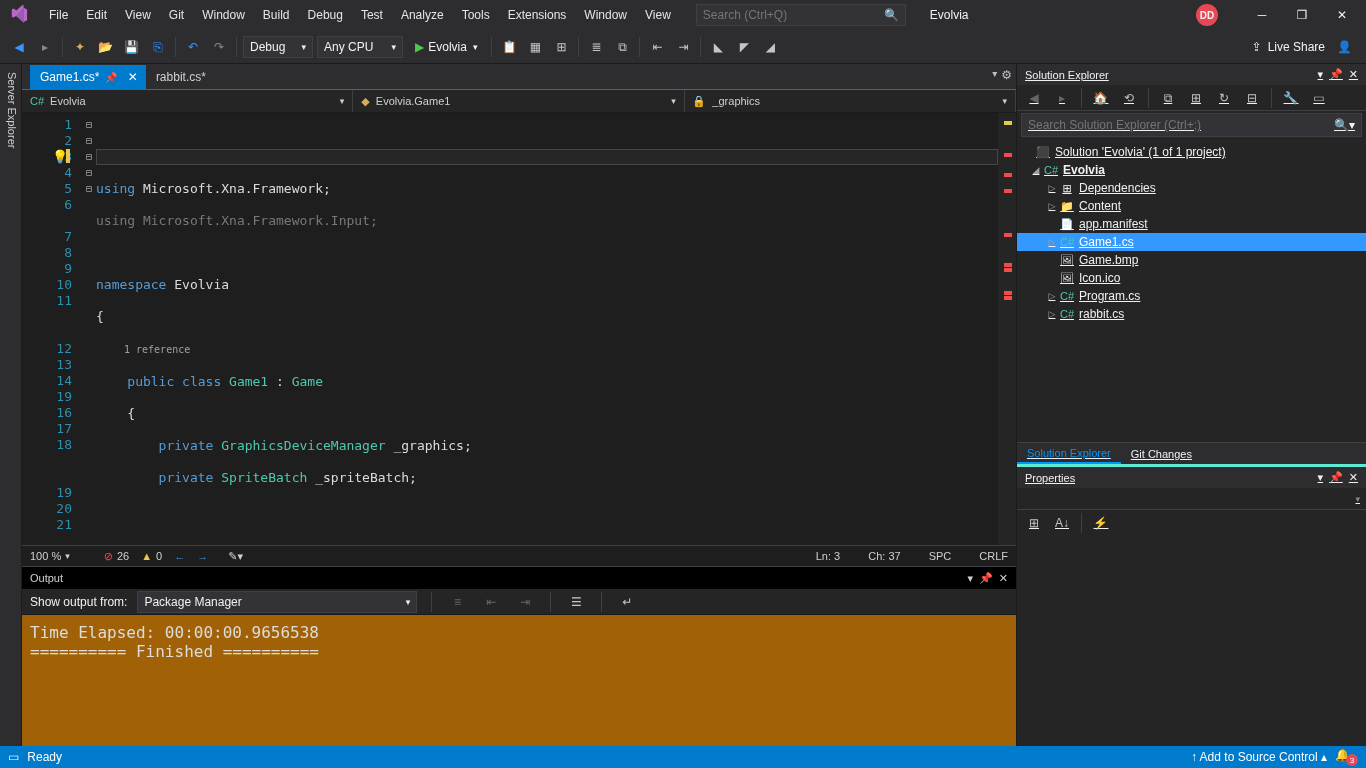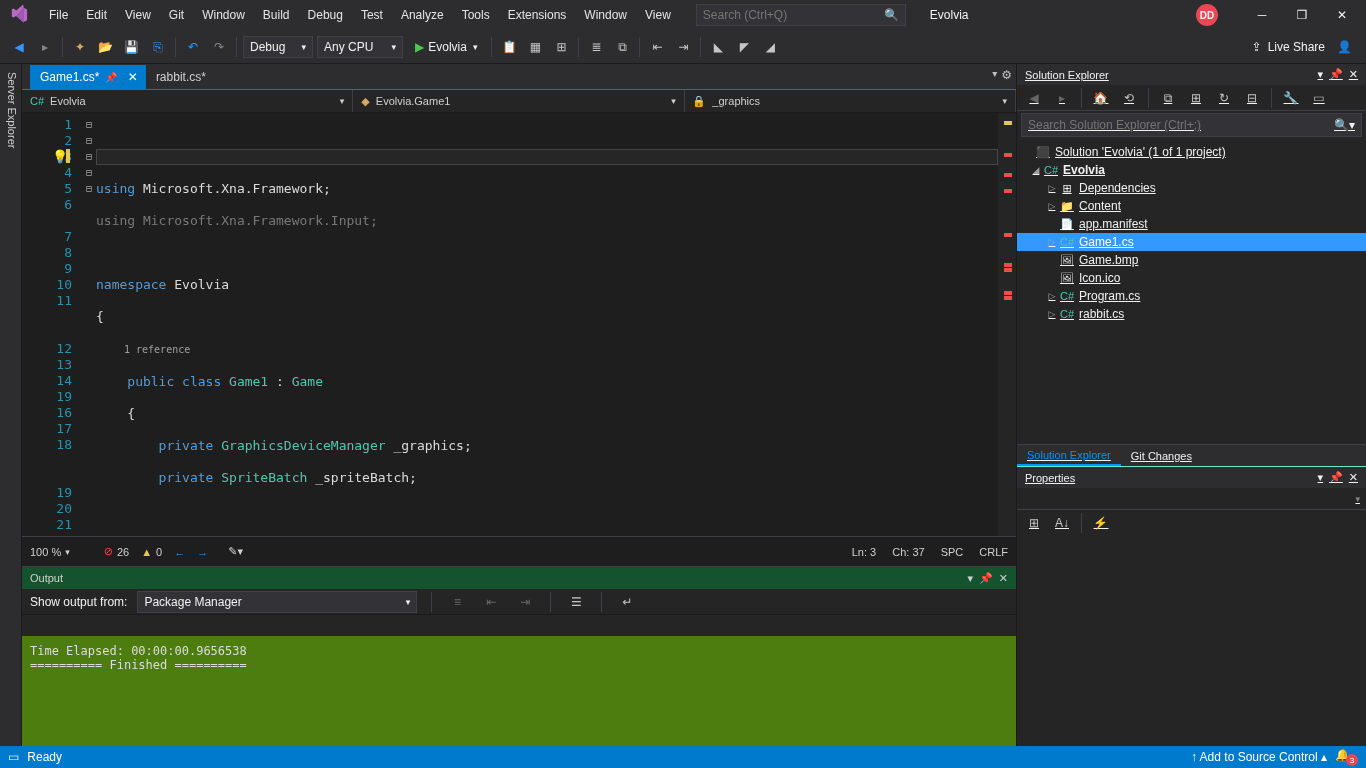--- a/index.html
+++ b/index.html
@@ -37,43 +37,43 @@
 .fold { width:14px; color:#a0a0a0; line-height:16px; padding-top:4px; text-align:center; font-size:10px; }
 .code { flex:1; padding:4px 0; line-height:16px; white-space:pre; color:#dcdcdc; position:relative; }
 .kw { color:#569cd6; } .type { color:#4ec9b0; } .fade { color:#787878; }
 .ref { color:#a0a0a0; font-size:10px; }
 .hl { position:absolute; left:0; right:0; top:36px; height:16px; border:1px solid #464646; background:rgba(70,70,70,0.2); }
 .bulb { position:absolute; left:-44px; top:36px; font-size:13px; }
 .rb { position:absolute; left:-30px; top:36px; width:4px; height:14px; background:#e6c84e; }
 .editor-right { width:18px; background:#252526; position:relative; }
 .marks { position:absolute; width:8px; right:4px; }
 .mark { position:absolute; width:8px; height:4px; }
-.err-bar { height:30px; background:#1e1e1e; border-top:1px solid #3f3f46; display:flex; align-items:center; padding:0 8px; font-size:11px; color:#d0d0d0;text-align:right; }
+.err-bar { height:21px; background:#1e1e1e; border-top:1px solid #3f3f46; display:flex; align-items:center; padding:0 8px; font-size:11px; color:#d0d0d0;text-align:right; }
 .err-bar .chunk { display:flex; align-items:center; margin-right:12px; gap:4px; }
-.err-bar .pos { margin-left:auto; display:flex; gap:16px; }
+.err-bar .pos { margin-left:auto; display:flex; gap:28px; }
 .output { border-top:1px solid #3f3f46; background:#252526; display:flex; flex-direction:column; }
-.panel-title { height:22px; background:#14532d; display:flex; align-items:center; padding:0 8px; font-size:11px; color:#d0d0d0;gap:34px; }
+.panel-title { height:22px; background:#000000; display:flex; align-items:center; padding:0 8px; font-size:11px; color:#d0d0d0;gap:34px; }
 .panel-title .pc { margin-left:auto; display:flex; gap:6px; }
 .out-tb { height:26px; display:flex; align-items:center; padding:0 8px; gap:8px; border-bottom:1px solid #1b1b1c; }
-.out-body { flex:1; padding:8px; font-family:Consolas,monospace; font-size:12px; color:#dcdcdc; white-space:pre; background:#4d7c0f;margin-top:21px; }
+.out-body { flex:1; padding:8px; font-family:Consolas,monospace; font-size:16px; color:#dcdcdc; white-space:pre; background:#a16207; }
 .right-panel { width:350px; background:#252526; border-left:1px solid #1b1b1c; display:flex; flex-direction:column;text-decoration:underline; }
 .rp-title { height:21px; background:#2d2d30; display:flex; align-items:center; padding:0 8px; font-size:11px; }
 .rp-title .pc { margin-left:auto; display:flex; gap:6px; }
 .rp-tb { height:26px; display:flex; align-items:center; padding:0 4px; gap:2px; border-bottom:1px solid #3f3f46; }
 .rp-search { height:24px; background:#333337; border:1px solid #3f3f46; margin:2px 4px; display:flex; align-items:center; padding:0 6px; }
 .rp-search input { background:transparent; border:none; outline:none; color:#f1f1f1; flex:1; font-size:12px; }
 .tree { flex:1; padding:4px 0; font-size:12px; overflow:auto; }
 .tn { display:flex; align-items:center; height:18px; padding:0 4px; cursor:pointer; }
 .tn.sel { background:#3399ff; color:#fff; }
 .tn .exp { width:14px; text-align:center; font-size:9px; color:#a0a0a0; }
 .tn .ico { width:16px; text-align:center; margin-right:4px; font-size:11px; }
 .rp-tabs { height:22px; display:flex; border-top:1px solid #3f3f46; background:#2d2d30; }
 .rp-tab { padding:0 10px; display:flex; align-items:center; font-size:11px; cursor:pointer; }
 .rp-tab.active { color:#0097fb; border-bottom:2px solid #0097fb; }
-.props { border-top:1px solid #5eead4; }
+.props { border-top:3px solid #5eead4; }
 .statusbar { height:22px; background:#007acc; display:flex; align-items:center; color:#fff; padding:0 8px; font-size:12px; }
 .statusbar .sr { margin-left:auto; display:flex; align-items:center; gap:8px; }
 .bell-badge { width:12px;height:12px;border-radius:50%;background:#e74856;color:#fff;font-size:8px;display:flex;align-items:center;justify-content:center;margin-left:-4px;margin-top:6px; }
 </style>
 </head>
 <body>
 
 <div class="menubar">
   <div class="logo">
     <svg width="20" height="20" viewBox="0 0 20 20">

